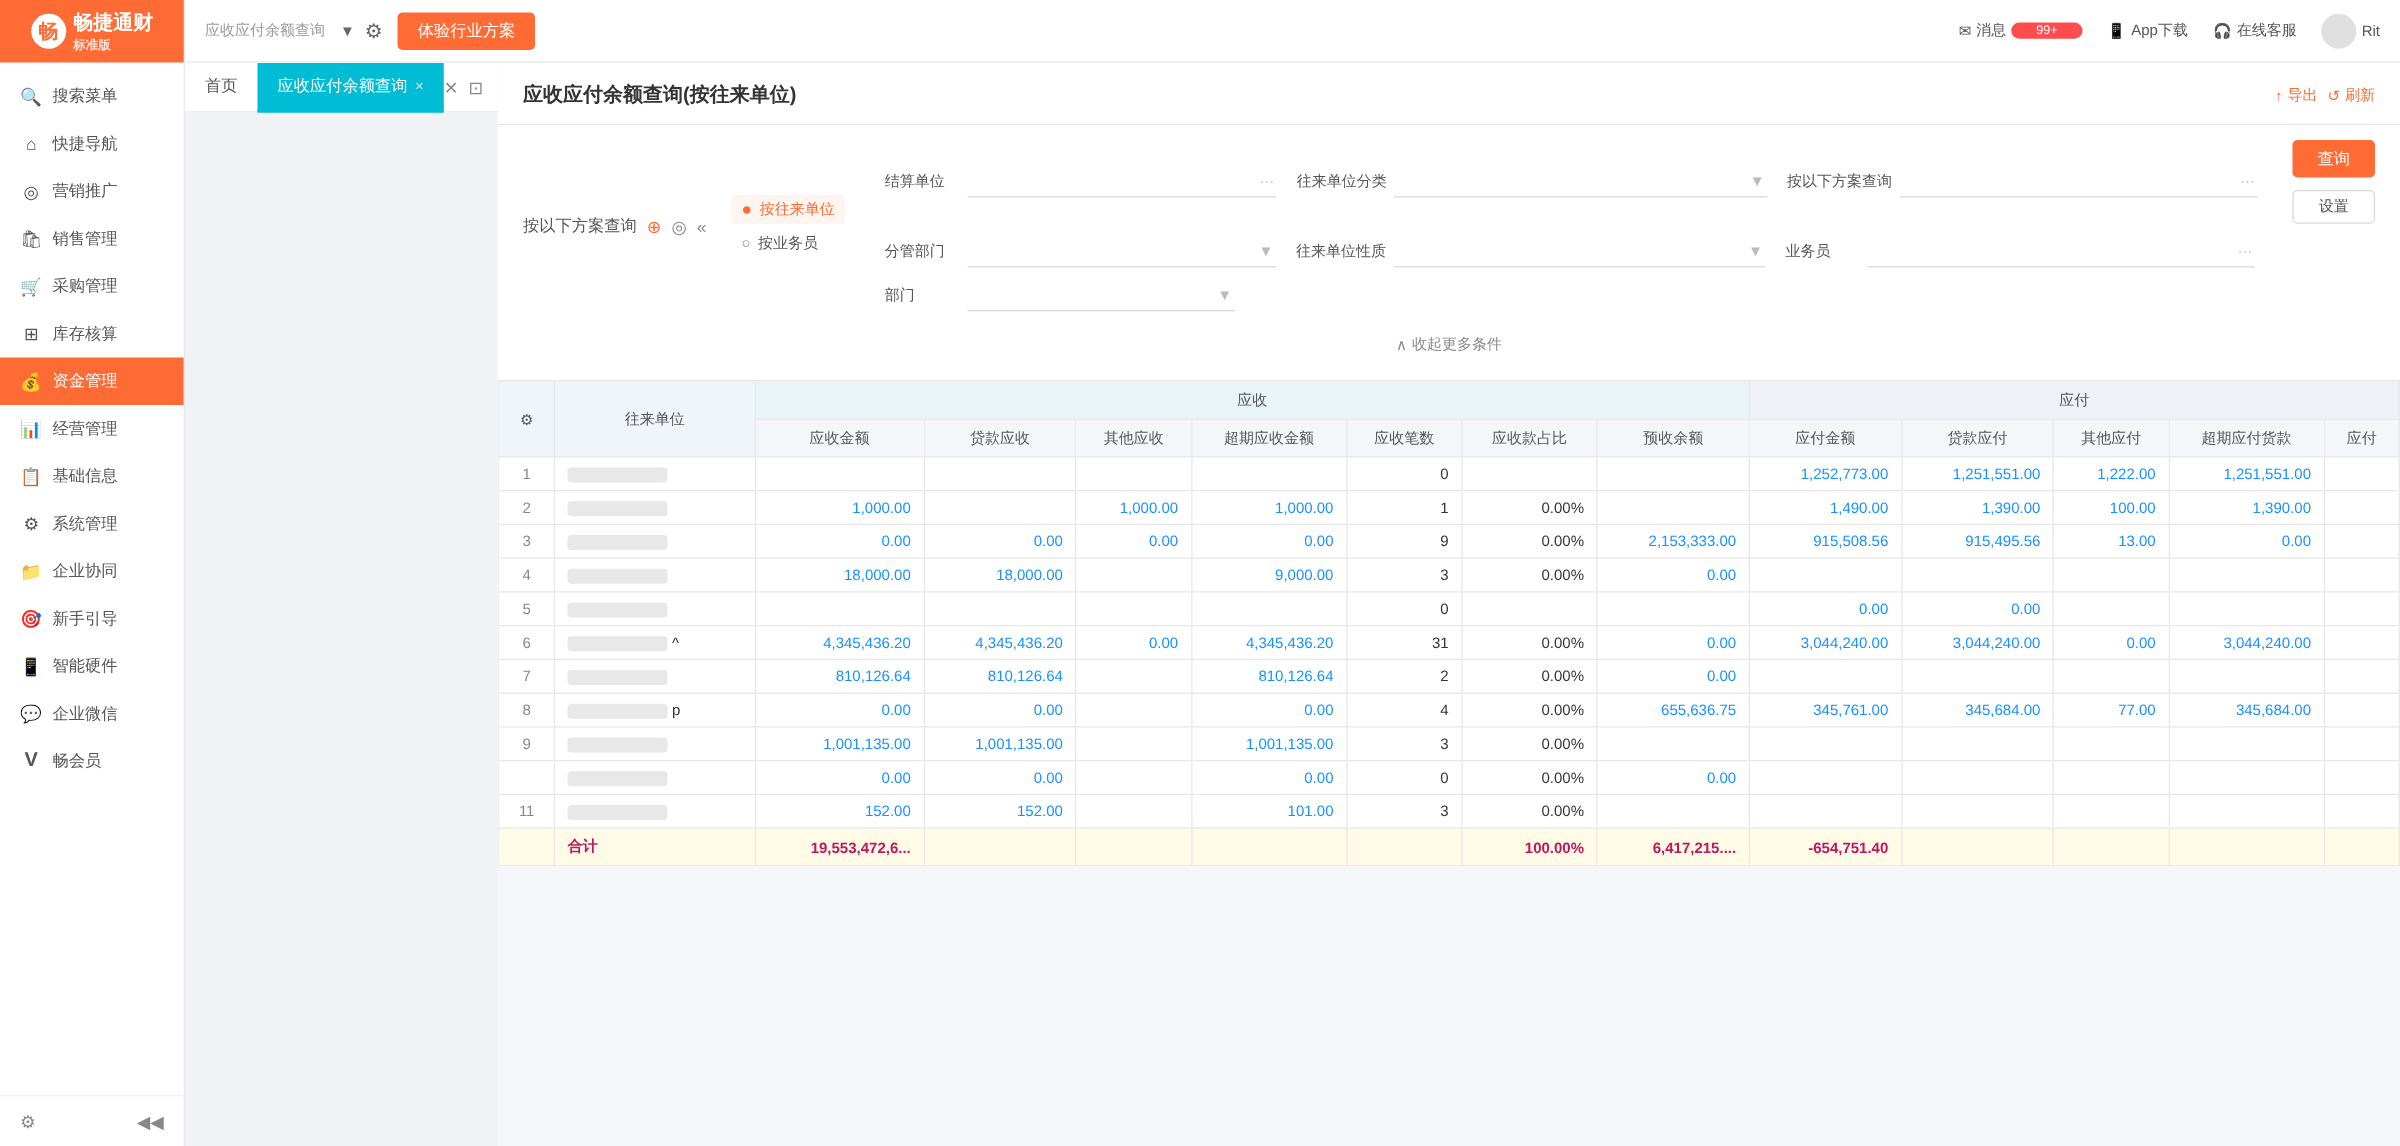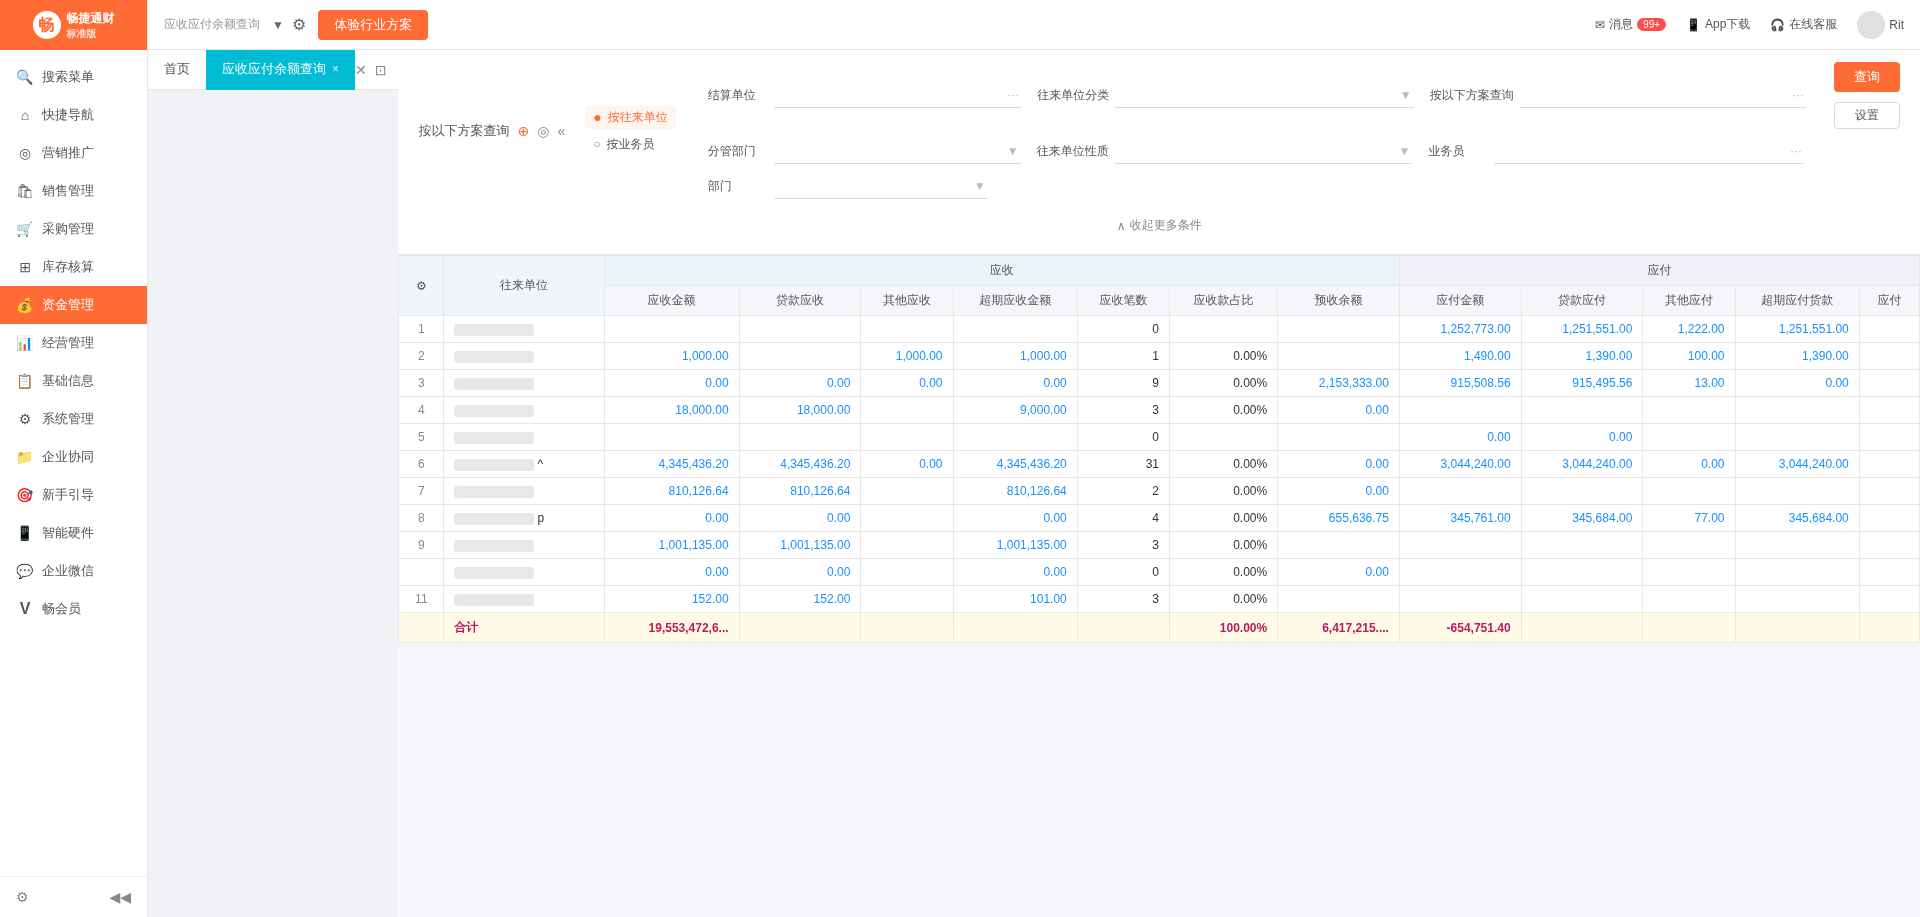--- a/index.html
+++ b/index.html
@@ -42,21 +42,21 @@
     }
     .header-left { display: flex; align-items: center; gap: 12px; }
     .header-breadcrumb { color: #999; font-size: 12px; }
     .header-controls { display: flex; align-items: center; gap: 8px; }
     .industry-btn {
       background: #ff6b35; color: #fff; border: none; padding: 6px 16px;
       border-radius: 4px; cursor: pointer; font-size: 13px;
     }
     .header-right { display: flex; align-items: center; gap: 20px; }
     .header-right .icon-item { display: flex; align-items: center; gap: 4px; cursor: pointer; color: #555; font-size: 12px; }
-    .badge { background: #ff4d4f; color: #fff; border-radius: 10px; padding: 1px 6px; font-size: 10px; }
+    .badge { background: #ff4d4f; color: #fff; border-radius: 10px; padding: 1px 20px; font-size: 10px; }
     .user-avatar { width: 28px; height: 28px; background: #ddd; border-radius: 50%; }
 
     
     .main { margin-left: 148px; margin-top: 50px; height: calc(917px - 50px); display: flex; flex-direction: row; }
 
     
     .tab-bar {
       background: #fff; border-bottom: 1px solid #e8e8e8;
       display: flex; align-items: center; height: 40px; padding: 0 0 0 0;
       flex-shrink: 0;
@@ -117,21 +117,21 @@
     .query-btn { width: 100%; padding: 8px; border: none; background: #ff6b35; color: #fff; border-radius: 4px; cursor: pointer; font-size: 13px; margin-bottom: 6px; }
     .set-btn { width: 100%; padding: 6px; border: 1px solid #d9d9d9; background: #fff; color: #555; border-radius: 4px; cursor: pointer; font-size: 12px; }
   </style>
 </head>
 <body>
 
 <div class="sidebar">
   <div class="sidebar-logo">
     <div class="logo-icon">畅</div>
     <div>
-      <div style="font-size:12px;font-weight:bold;">畅捷通财</div>
+      <div style="font-size:16px;font-weight:bold;">畅捷通财</div>
       <div style="font-size:10px;opacity:0.8;">标准版</div>
     </div>
   </div>
   <div class="sidebar-nav">
     <div class="nav-item">
       <span class="nav-icon">🔍</span>
       <span class="nav-label">搜索菜单</span>
     </div>
     <div class="nav-item">
       <span class="nav-icon">⌂</span>
@@ -237,20 +237,35 @@
       <span class="tab-close">×</span>
     </div>
     <div class="tab-bar-right">
       <span class="tab-win-btn">✕</span>
       <span class="tab-win-btn">⊡</span>
     </div>
   </div>
 
   <div class="page-content">
 
+    <div class="page-header">
+      <div class="page-title-row">
+        <span class="page-title">应收应付余额查询(按往来单位)</span>
+        <div class="page-actions">
+          <button class="action-btn">
+            <span>↑</span>
+            <span>导出</span>
+          </button>
+          <button class="action-btn">
+            <span>↺</span>
+            <span>刷新</span>
+          </button>
+        </div>
+      </div>
+    </div>
 
     <div class="filter-area" style="background:#fff;border-bottom:1px solid #e8e8e8;">
       <div class="filter-header">
         <span class="filter-label">按以下方案查询</span>
         <span class="filter-add-btn">⊕</span>
         <span class="filter-add-btn" style="color:#888;">◎</span>
         <span class="filter-add-btn" style="color:#888;">«</span>
         <div style="display:flex;flex-direction:column;gap:4px;margin-left:12px;">
           <div style="display:flex;align-items:center;gap:6px;background:#fff5f0;border-radius:4px;padding:3px 8px;cursor:pointer;">
             <span style="color:#ff6b35;font-size:14px;">●</span>

